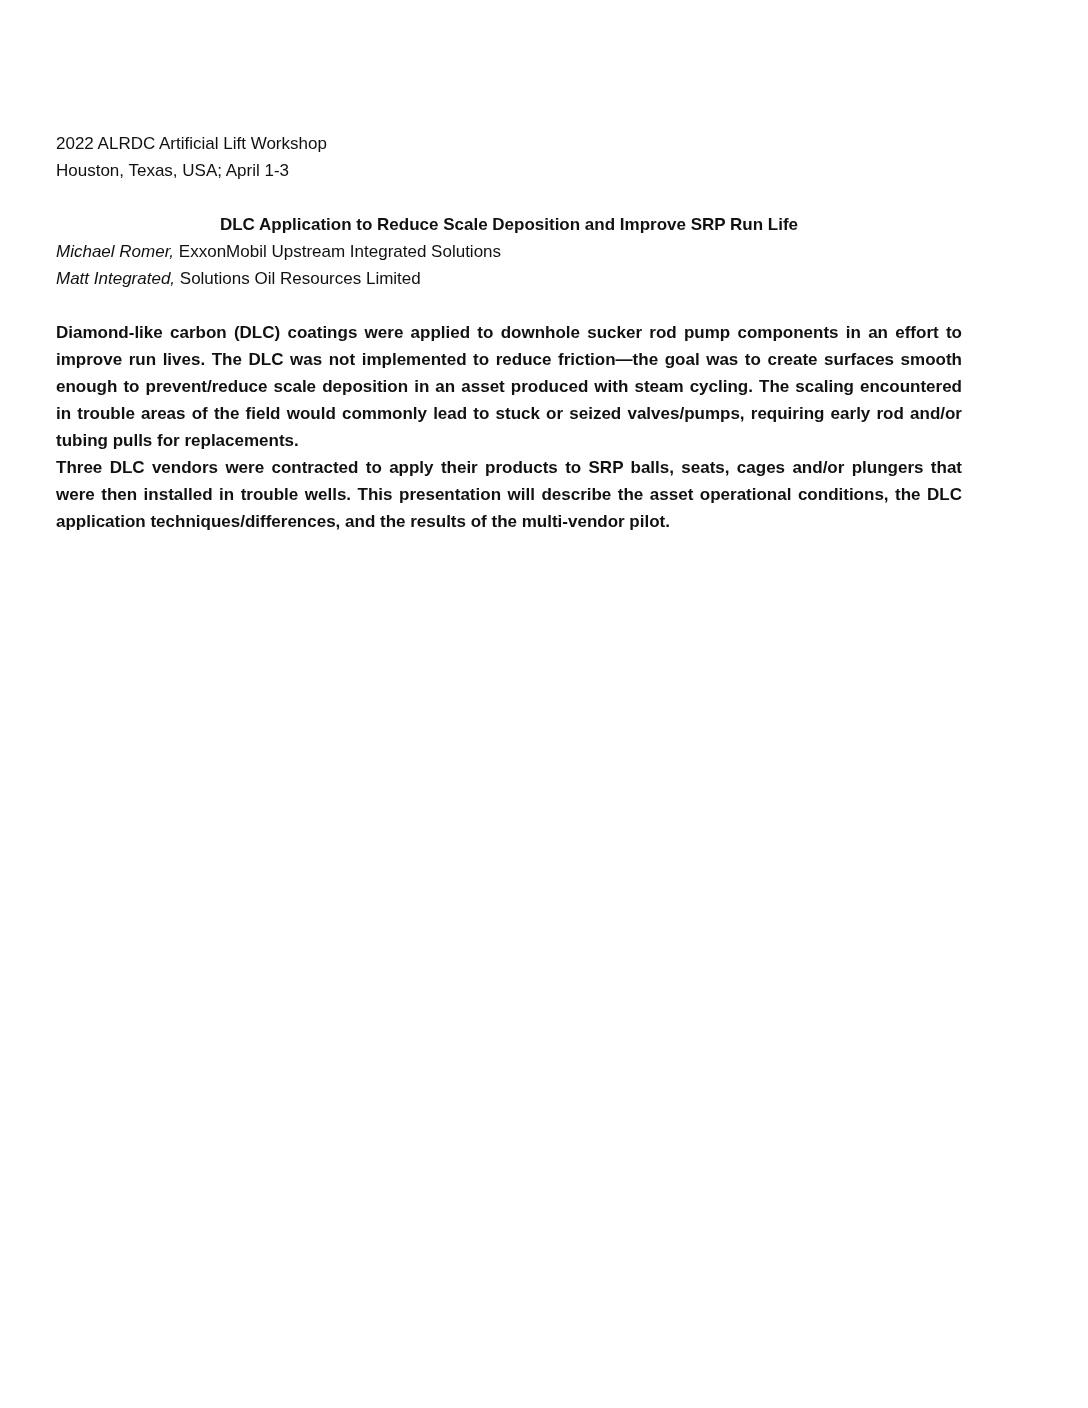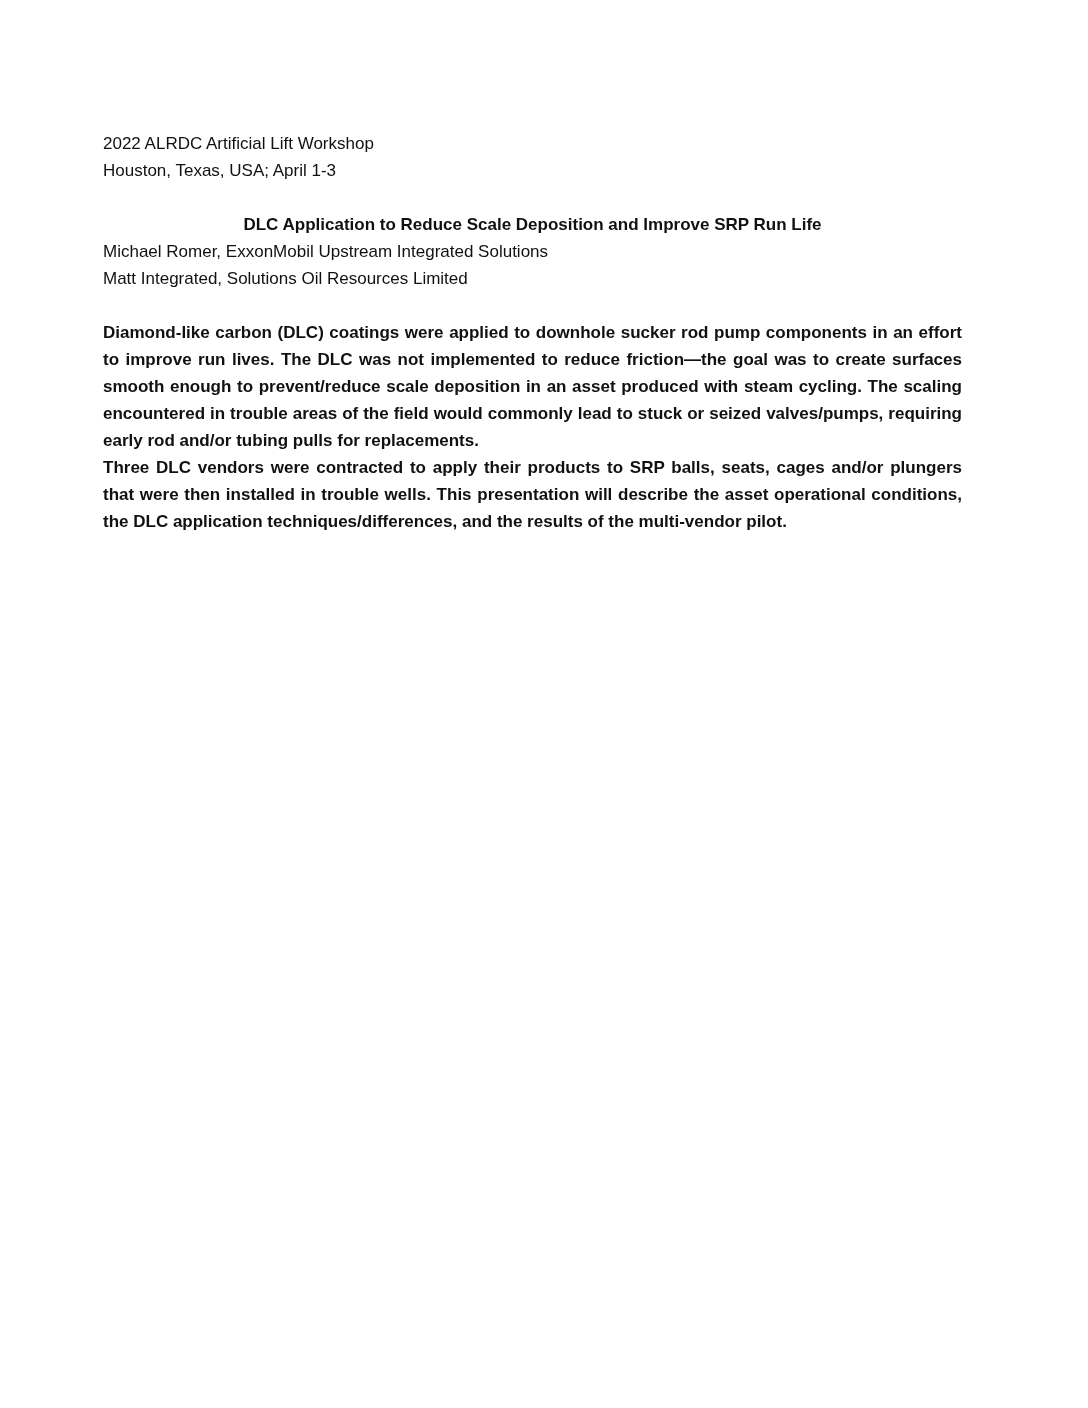--- a/index.html
+++ b/index.html
@@ -6,39 +6,40 @@
     margin: 0;
     padding: 0;
     background: #ffffff;
   }
   .page {
     position: relative;
     width: 1088px;
     height: 1408px;
     background: #ffffff;
     box-sizing: border-box;
-    padding: 130px 126px 0 103px;
+    padding: 130px 126px 0 56px;
     font-family: "Liberation Sans", "DejaVu Sans", sans-serif;
     color: #111111;
     font-size: 17px;
     line-height: 27px;
     overflow: hidden;
     border-radius: 10px;
   }
   .page p {
     margin: 0;
   }
   .header-block {
     margin-bottom: 27px;
   }
   .title-line {
     font-weight: bold;
     text-align: center;
   }
   .author-name {
+    font-style: italic;
   }
   .body-para {
     text-align: justify;
     margin-bottom: 27px;
     font-weight: bold;
   }
 </style>
 </head>
 <body>
 

